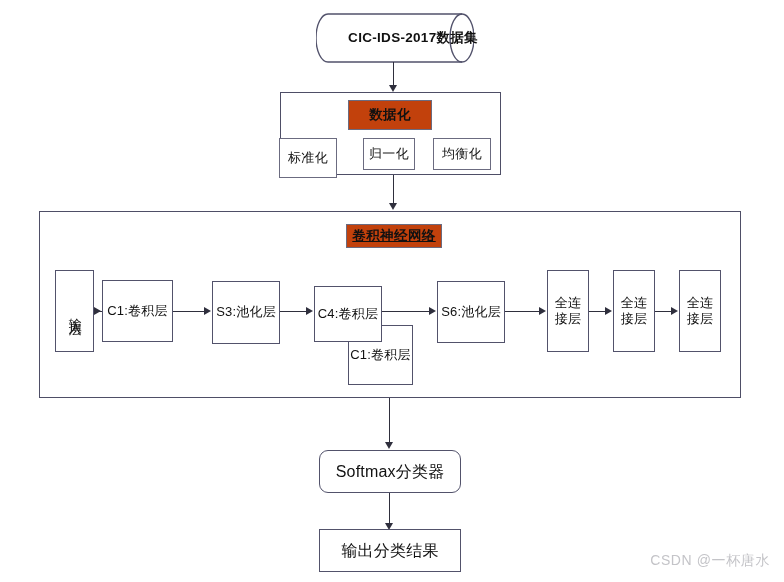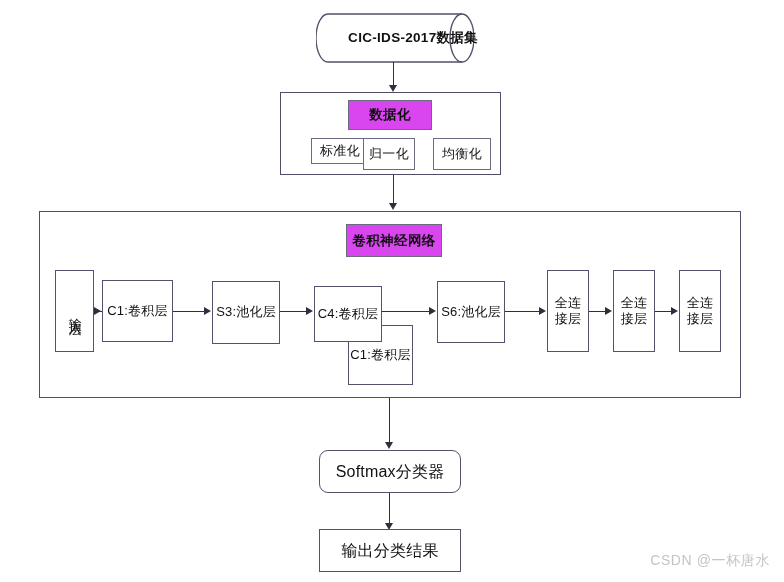--- a/index.html
+++ b/index.html
@@ -68,21 +68,21 @@
   .container-box {
     position: absolute;
     box-sizing: border-box;
     border: 1.4px solid #4e4e66;
     background: #ffffff;
   }
   .title-box {
     position: absolute;
     box-sizing: border-box;
     border: 1.3px solid #6b6b80;
-    background: #d946ef;
+    background: #c2410c;
     display: flex;
     align-items: center;
     justify-content: center;
     font-weight: bold;
     font-size: 13.5px;
     color: #111;
     letter-spacing: .4px;
   }
   .subbox {
     position: absolute;
@@ -153,29 +153,29 @@
     </svg>
     <div class="cylinder-label">CIC-IDS-2017数据集</div>
   </div>
 
   <div class="conn conn-v" style="left:393px; top:62px; height:24px;"></div>
   <div class="arrow-down" style="left:389px; top:85px;"></div>
 
   <div class="container-box" style="left:280px; top:92px; width:221px; height:83px;">
   </div>
   <div class="title-box" style="left:348px; top:100px; width:84px; height:30px;">数据化</div>
-  <div class="subbox" style="left:311px; top:138px; width:58px; height:26px;">标准化</div>
+  <div class="subbox" style="left:279px; top:138px; width:58px; height:40px;">标准化</div>
   <div class="subbox" style="left:363px; top:138px; width:52px; height:32px;">归一化</div>
   <div class="subbox" style="left:433px; top:138px; width:58px; height:32px;">均衡化</div>
 
   <div class="conn conn-v" style="left:393px; top:175px; height:29px;"></div>
   <div class="arrow-down" style="left:389px; top:203px;"></div>
 
   <div class="container-box" style="left:39px; top:211px; width:702px; height:187px;"></div>
-  <div class="title-box" style="left:346px; top:224px; width:96px; height:33px;">卷积神经网络</div>
+  <div class="title-box" style="left:346px; top:224px; width:96px; height:24px;text-decoration:underline;">卷积神经网络</div>
 
   <div class="node" style="left:55px; top:270px; width:39px; height:82px;">
     <span class="vert">输入层</span>
   </div>
 
   <div class="arrow-right" style="left:94px; top:307px;"></div>
   <div class="conn conn-h" style="left:94px; top:311px; width:9px;"></div>
 
 
   <div class="node" style="left:102px; top:280px; width:71px; height:62px; z-index:2;">C1:卷积层</div>

